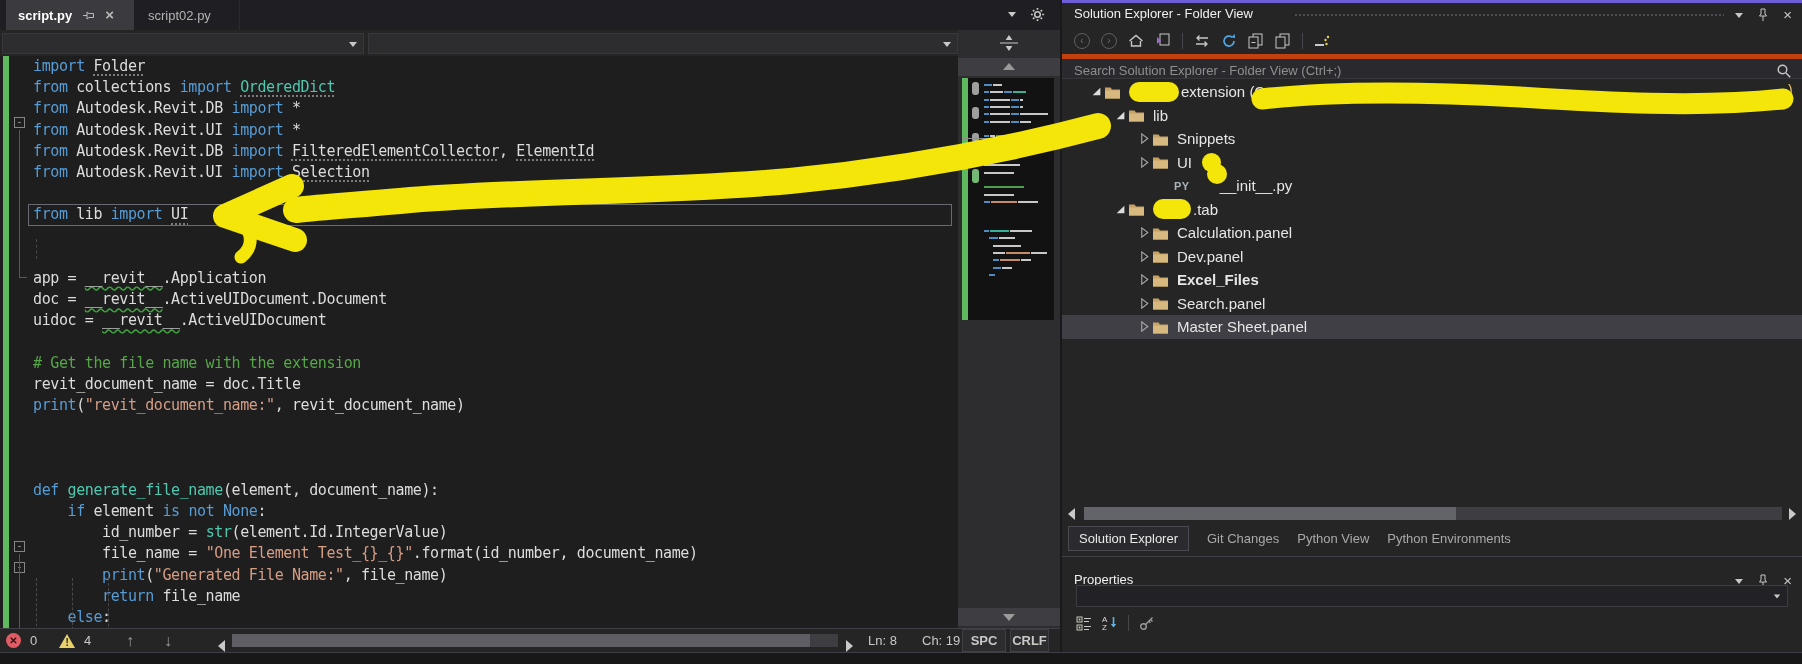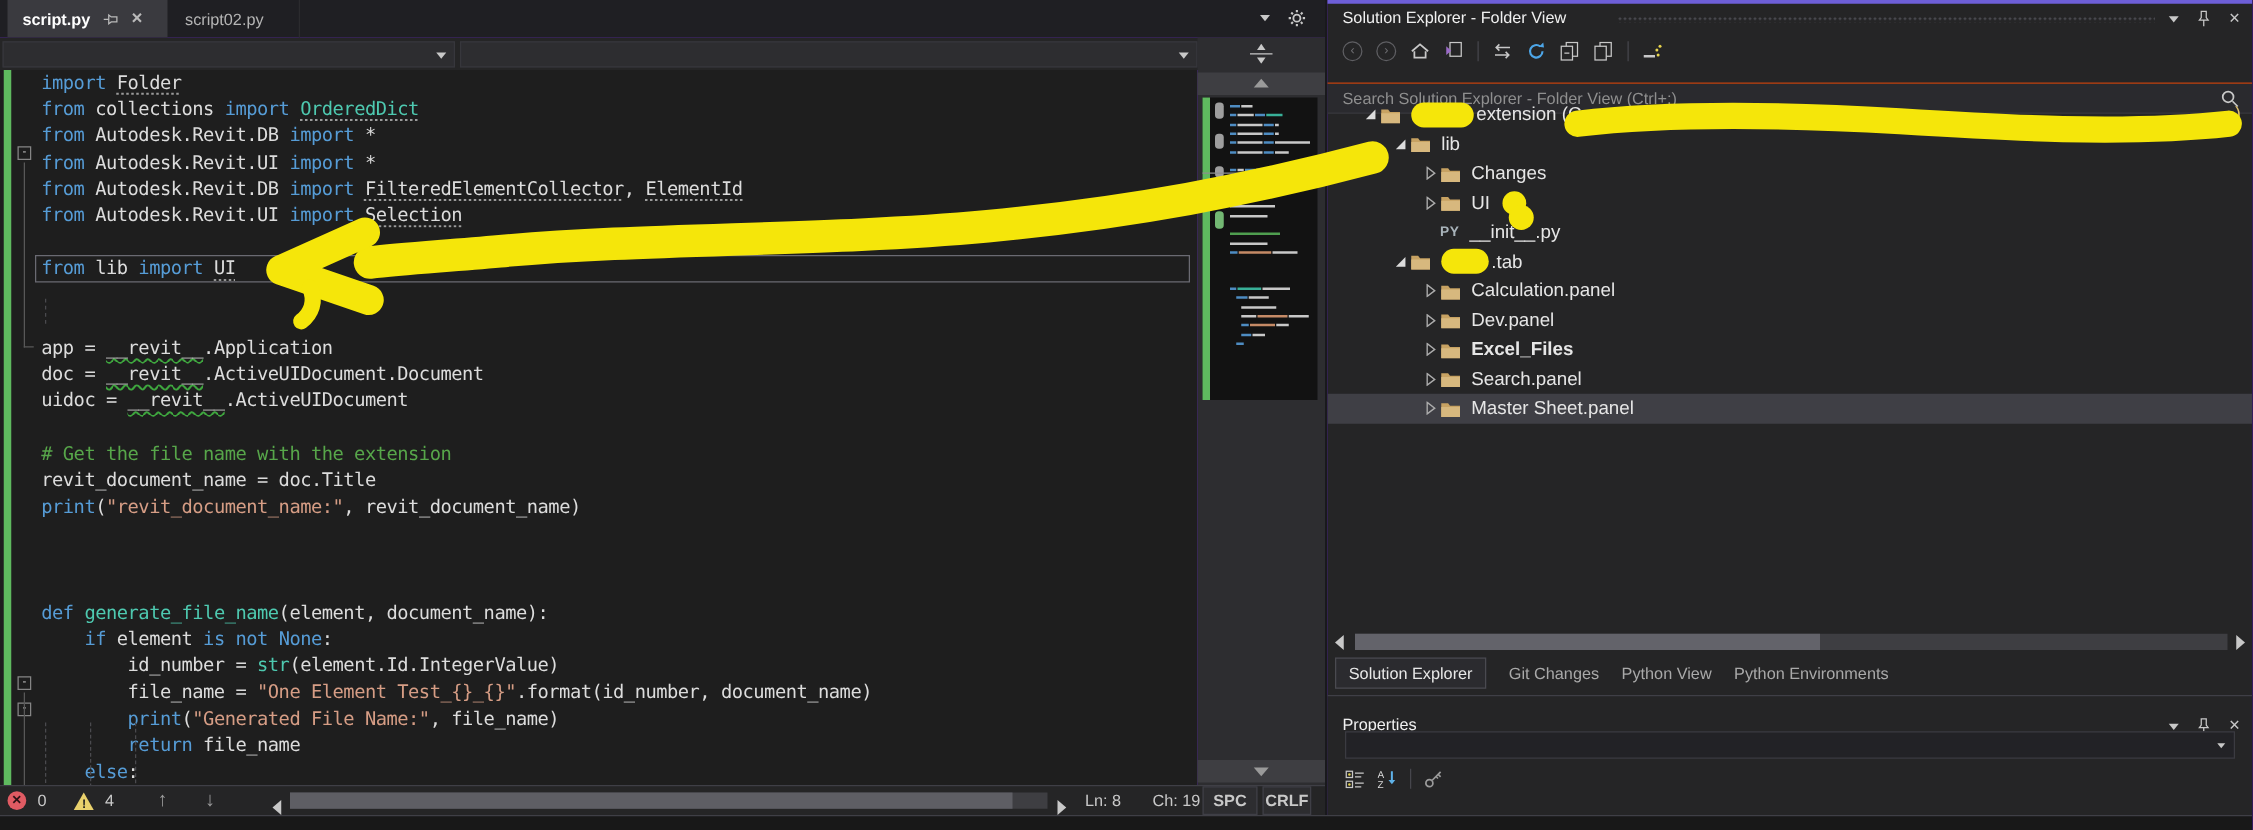--- a/index.html
+++ b/index.html
@@ -1,17 +1,17 @@
 <!DOCTYPE html>
 <html><head>
 <meta charset="utf-8">
 <style>
   * { margin:0; padding:0; box-sizing:border-box; }
   html,body { background:#111; }
-  #app { position:relative; width:1802px; height:664px; background:#6d28d9;
+  #app { position:relative; width:1802px; height:664px; background:#e5e5e5;
          font-family:"Liberation Sans", sans-serif; color:#ddd; overflow:hidden; }
   .abs { position:absolute; }
 
   
   #tabbar { position:absolute; left:0; top:0; width:1060px; height:30px; background:#1f1f23; }
   .tab { position:absolute; top:0; height:30px; display:flex; align-items:center; padding:0 12px; font-size:13px; }
   .tab.active { left:6px; width:128px; background:#3a3a3f; color:#fff; font-weight:bold; }
   .tab.inactive { left:136px; width:104px; color:#b4b4b4; border-right:1px solid #2b2b2e; }
   .tab .mini-ic { margin-left:10px; opacity:.9; }
   #tab-right-icons { position:absolute; top:7px; left:1008px; display:flex; gap:14px; align-items:center; }
@@ -66,22 +66,22 @@
   #se { position:absolute; left:1062px; top:0; width:740px; height:652px; background:#252526; }
   #se-accent { position:absolute; left:0; top:0; width:740px; height:3px; background:#6e5fd8; }
   #se-title { position:absolute; left:0; top:3px; width:740px; height:24px; }
   #se-title .t, #props-title .t { position:absolute; left:12px; top:3px; font-size:13px; color:#f0f0f0; }
   .grip { position:absolute; top:10px; height:5px;
           background-image:radial-gradient(#4d4d54 1px, transparent 1px); background-size:4px 4px; }
   .title-icons { position:absolute; right:10px; top:5px; display:flex; gap:14px; align-items:center; }
   .xglyph { color:#c8c8c8; font-size:15px; line-height:14px; }
   #se-toolbar { position:absolute; left:0; top:27px; width:740px; height:27px; display:flex; align-items:center; gap:11px; padding-left:12px; }
   .tsep { width:1px; height:16px; background:#46464c; }
-  #se-search { position:absolute; left:0; top:66px; width:740px; height:25px; background:#2a2a2e;
-               border-top:1px solid #c2410c; border-bottom:1px solid #37373c; }
+  #se-search { position:absolute; left:0; top:54px; width:740px; height:25px; background:#2a2a2e;
+               border-top:5px solid #c2410c; border-bottom:1px solid #37373c; }
   #se-search .ph { position:absolute; left:12px; top:4px; font-size:13px; color:#8f8f8f; }
   #se-search .mag { position:absolute; right:10px; top:4px; }
   #se-tree { position:absolute; left:0; top:80px; width:740px; height:424px; overflow:hidden; }
   .tree-row { position:relative; height:23.5px; display:flex; align-items:center; font-size:15px; color:#e6e6e6; }
   .tree-row.sel { background:#3f3f45; }
   .tw { width:16px; display:inline-flex; justify-content:center; flex:none; }
   .ticon { margin-right:8px; flex:none; }
   .py-badge { font:bold 11px "Liberation Sans",sans-serif; color:#a8b3ba; margin-right:8px; letter-spacing:.5px; }
   .blob { display:inline-block; height:20px; border-radius:10px; background:#f5e60a; margin-right:2px; vertical-align:middle; flex:none; }
   .ydot { display:inline-block; width:19px; height:19px; border-radius:50%; background:#f5e60a; margin-left:10px; flex:none; }
@@ -411,38 +411,38 @@
             <svg width="11" height="11" viewBox="0 0 10 10">
               <path d="M2.5 0.8 L8 5 L2.5 9.2 Z" fill="none" stroke="#ababab"></path>
             </svg>
           </span>
           <span class="ticon">
             <svg width="17" height="14" viewBox="0 0 17 14">
               <path d="M1 2.5h5.5l1.5 2H16v9H1z" fill="#c7a262"></path>
               <path d="M1 5.5h15v8H1z" fill="#d7b87e"></path>
             </svg>
           </span>
-          <span>Changes</span>
+          <span>Snippets</span>
         </div>
         <div class="tree-row" style="padding-left: 74px;">
           <span class="tw">
             <svg width="11" height="11" viewBox="0 0 10 10">
               <path d="M2.5 0.8 L8 5 L2.5 9.2 Z" fill="none" stroke="#ababab"></path>
             </svg>
           </span>
           <span class="ticon">
             <svg width="17" height="14" viewBox="0 0 17 14">
               <path d="M1 2.5h5.5l1.5 2H16v9H1z" fill="#c7a262"></path>
               <path d="M1 5.5h15v8H1z" fill="#d7b87e"></path>
             </svg>
           </span>
           <span>UI</span>
           <span class="ydot"></span>
         </div>
-        <div class="tree-row" style="padding-left: 74px;">
+        <div class="tree-row" style="padding-left: 74px; gap: 22px;">
           <span class="tw"></span>
           <span class="py-badge">PY</span>
           <span>__init__.py</span>
         </div>
         <div class="tree-row" style="padding-left: 50px;">
           <span class="tw">
             <svg width="11" height="11" viewBox="0 0 10 10">
               <path d="M8.5 1.5v7h-7z" fill="#dcdcdc"></path>
             </svg>
           </span>

